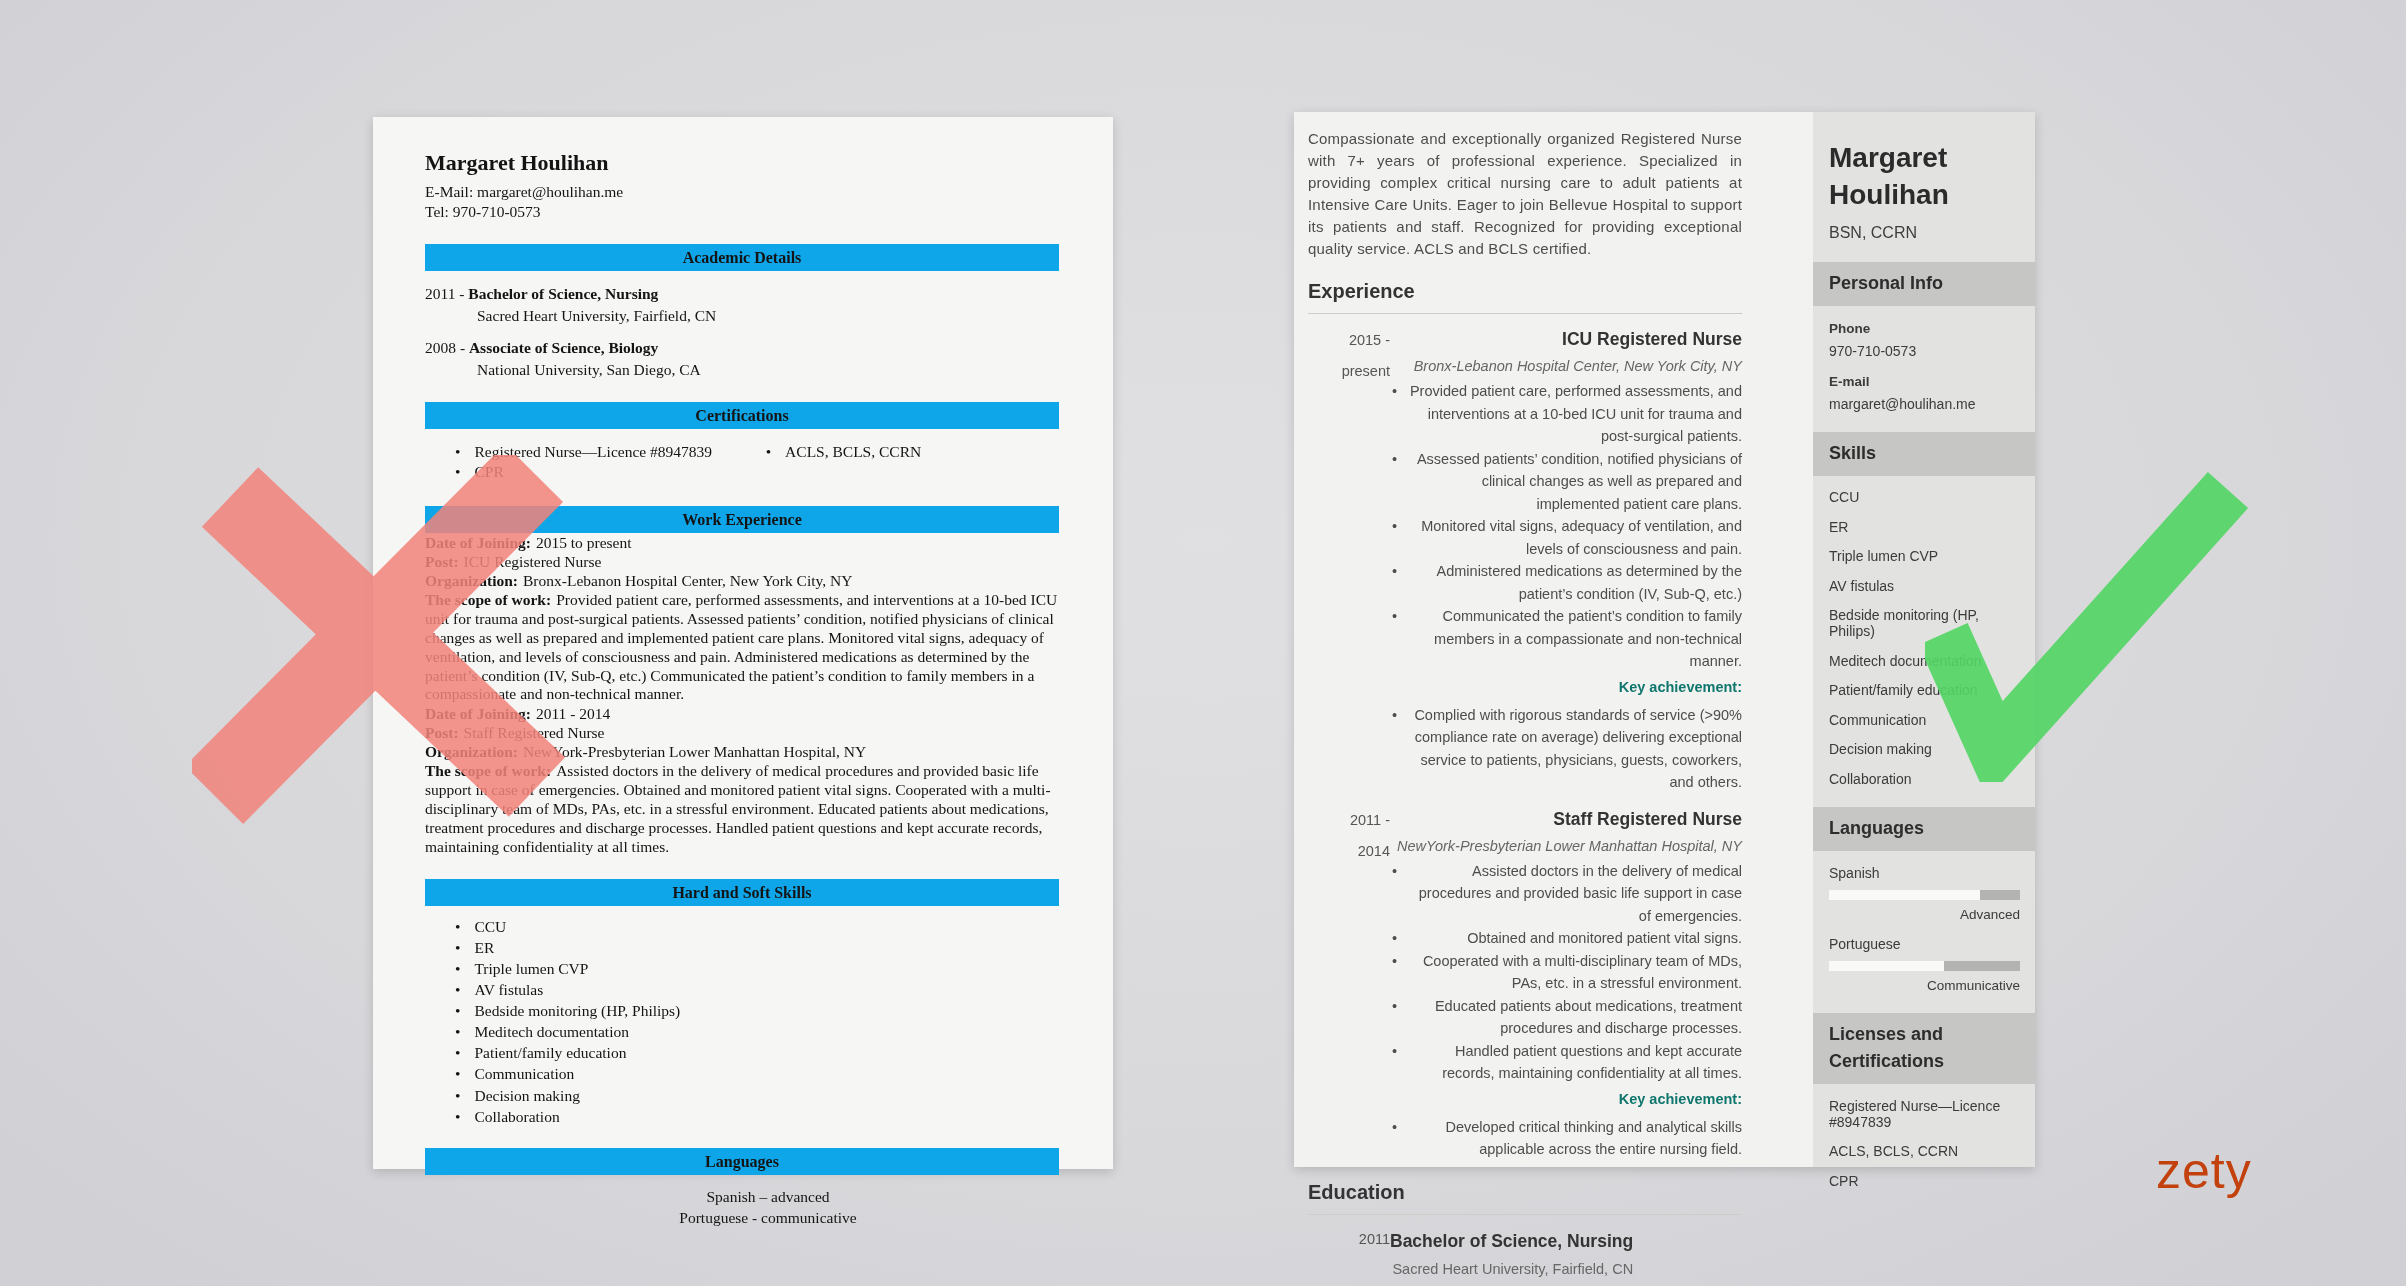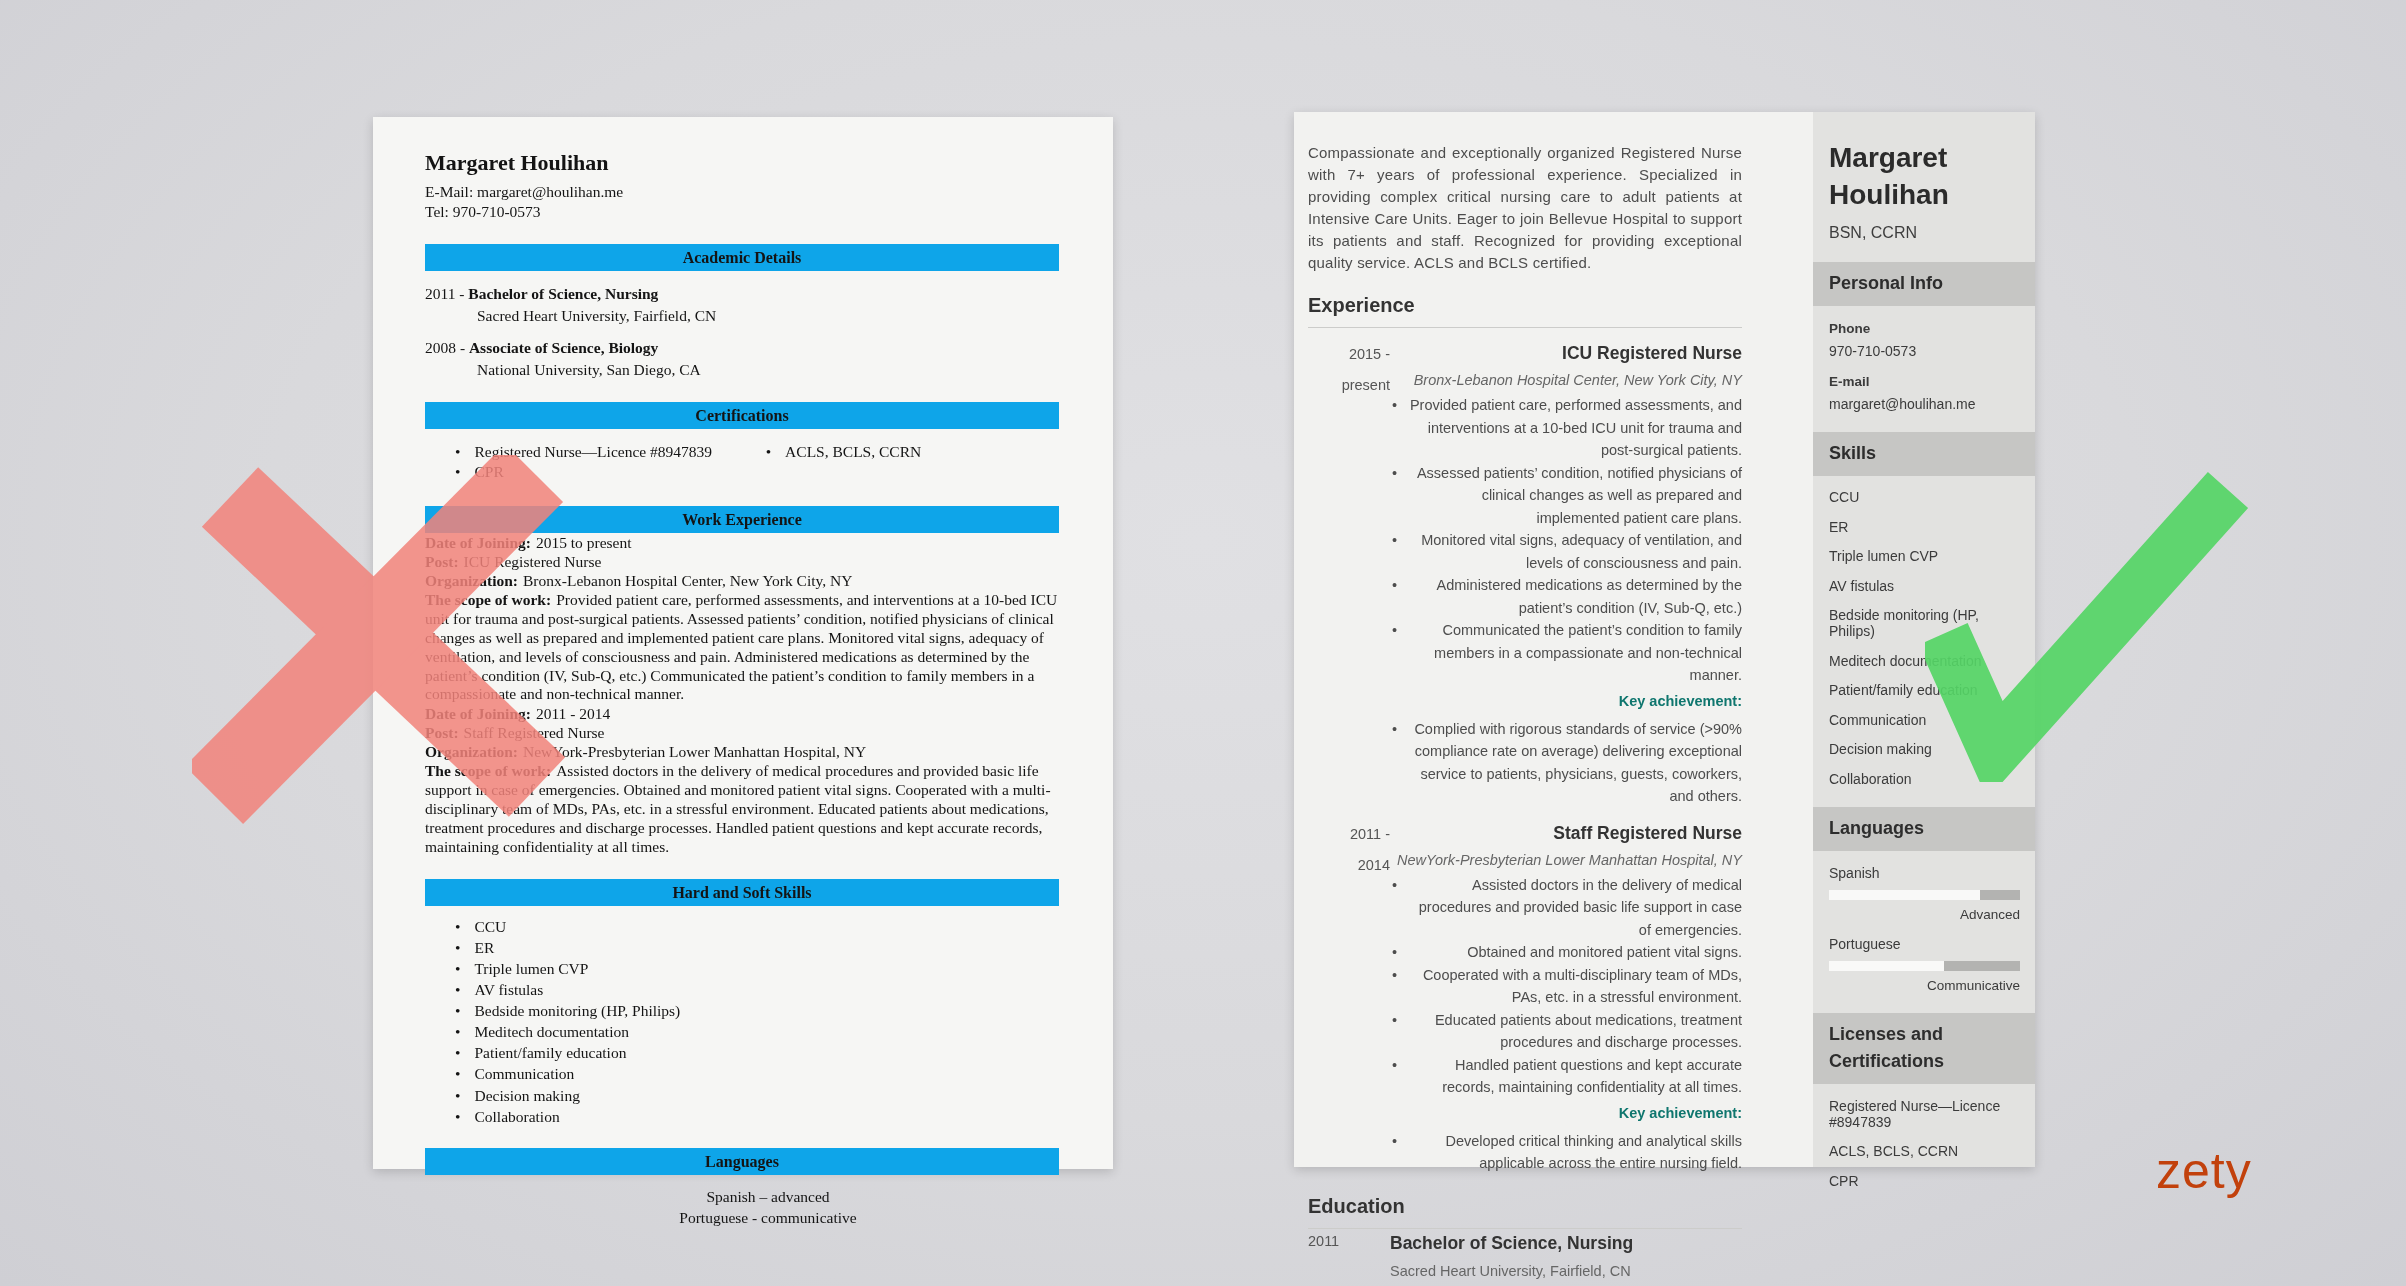--- a/index.html
+++ b/index.html
@@ -37,39 +37,39 @@
   .lskills{margin-top:12px;}
   .lskills li{margin-bottom:2.5px;}
   .l-langs{margin-top:12px;padding-left:52px;line-height:1.3;}
   .l-langs p{margin:0;text-align:center;}
   
   .page-right{
     position:absolute;left:1294px;top:112px;width:741px;height:1055px;
     background:#f2f2f0;box-shadow:0 3px 10px rgba(0,0,0,.16);
   }
   .right-main{
-    position:absolute;left:0;top:18px;width:468px;height:100%;box-sizing:border-box;
+    position:absolute;left:0;top:4px;width:468px;height:100%;box-sizing:border-box;
     padding:12px 20px 4px 14px;color:#4d4d4d;font-size:15px;
   }
   .summary{margin:0;text-align:justify;line-height:22px;letter-spacing:.2px;}
   .r-sec-head{
     font-size:20px;font-weight:bold;color:#333;margin:20px 0 0 0;
     border-bottom:1px solid #ccccca;padding-bottom:10px;
   }
   .r-job{display:flex;margin-top:15px;text-align:right;}
   .r-dates{flex:0 0 82px;font-size:14.5px;color:#555;line-height:22px;}
   .r-dates div{margin-bottom:9px;}
   .r-body{flex:1;}
   .r-title{font-size:17.5px;font-weight:bold;color:#333;margin:0;}
   .r-company{font-style:italic;color:#666;font-size:14.5px;margin:8px 0 0 0;}
   .r-bullets{list-style:none;margin:6px 0 0 0;padding:0;}
   .r-bullets li{line-height:22.5px;padding-left:17px;position:relative;font-size:14.5px;}
   .r-bullets li::before{content:"•";position:absolute;left:2px;}
   .key-lbl{font-weight:bold;color:#0f766e;font-size:14.5px;margin:3px 0 0 0;line-height:22px;}
-  .r-edu{display:flex;margin-top:4px;}
+  .r-edu{display:flex;margin-top:16px;text-align:right;}
   .r-edu .yr{flex:0 0 82px;font-size:14.5px;color:#555;}
   .r-edu .deg{font-size:17.5px;font-weight:bold;color:#333;margin:0;}
   .r-edu .sch{font-size:14.5px;color:#666;margin:9px 0 0 0;}
   
   .sidebar{
     position:absolute;right:0;top:0;width:222px;height:100%;background:#e2e2e0;color:#3b3b3b;
   }
   .sb-name{font-size:28px;font-weight:bold;color:#2b2b2b;line-height:1.32;margin:28px 14px 0 16px;}
   .sb-cred{font-size:16px;color:#3d3d3d;margin:10px 16px 0 16px;}
   .sb-bar{

